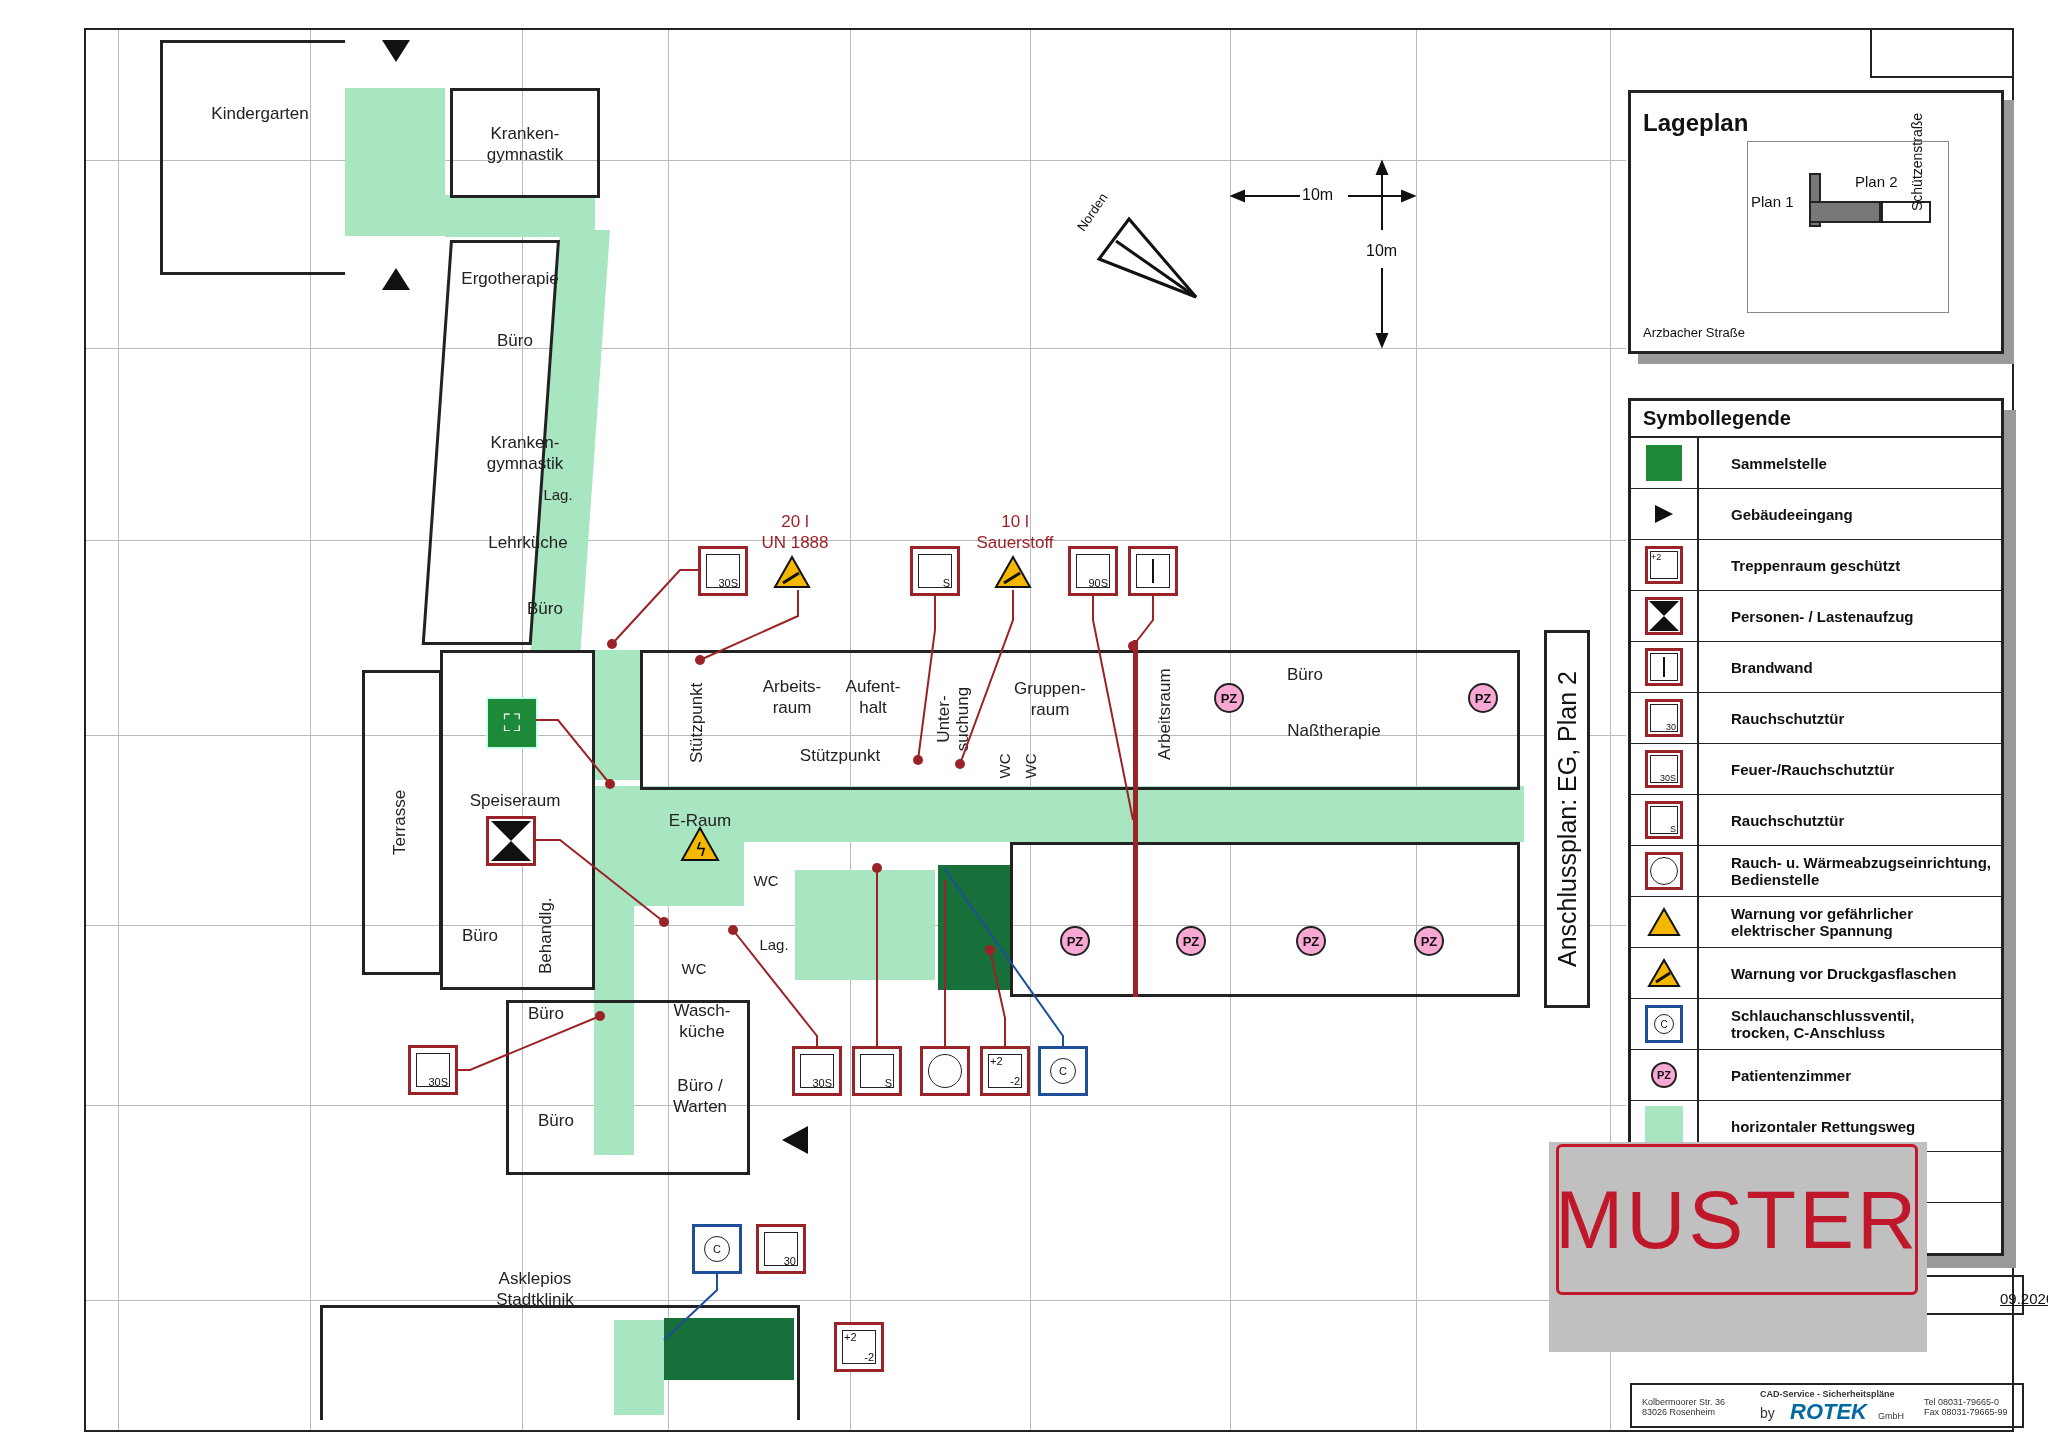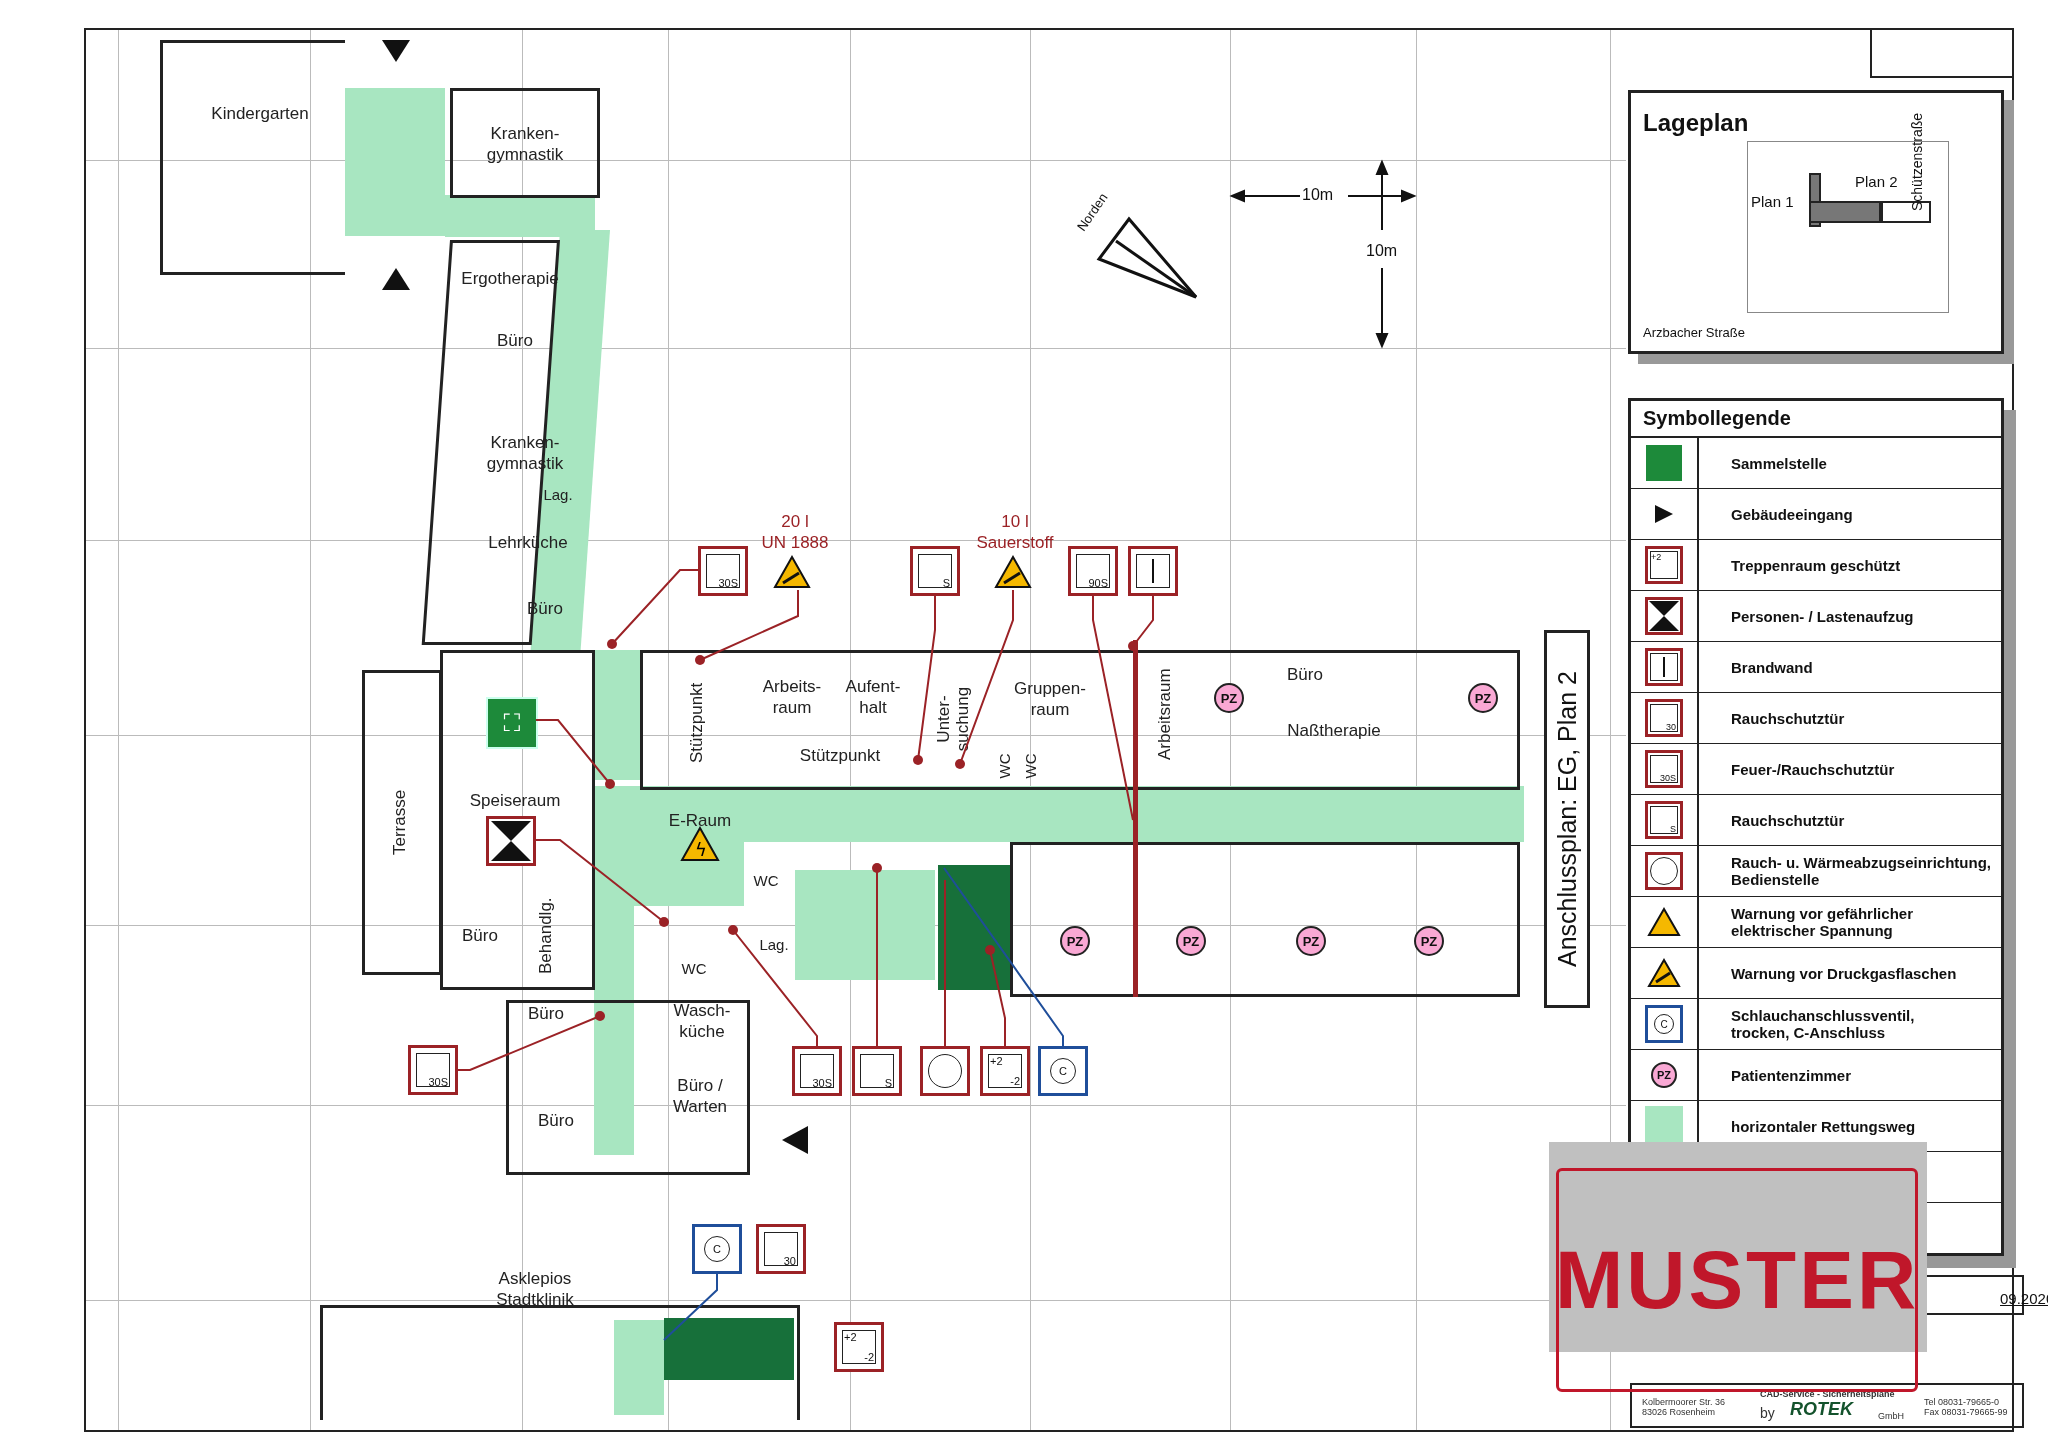--- a/index.html
+++ b/index.html
@@ -19,21 +19,21 @@
   .red-text{position:absolute;color:#9b2226;font-size:17px;text-align:center;line-height:21px;white-space:pre-line;}
   .pz{position:absolute;width:30px;height:30px;border:2px solid #222;border-radius:50%;font-size:13px;font-weight:bold;display:flex;align-items:center;justify-content:center;box-sizing:border-box;background:#f9a8d4;}
   .lageplan{position:absolute;left:1628px;top:90px;width:370px;height:258px;border:3px solid #222;background:#fff;box-shadow:10px 10px 0 #999;}
   .legend{position:absolute;left:1628px;top:398px;width:370px;border:3px solid #222;background:#fff;box-shadow:12px 12px 0 #999;}
   .legend-title{font-size:20px;font-weight:bold;padding:6px 12px;border-bottom:2px solid #222;}
   .legend-row{display:flex;border-bottom:1.5px solid #222;height:50px;gap:20px;}
   .legend-row:last-child{border-bottom:none;}
   .legend-icon{width:66px;border-right:2px solid #222;display:flex;align-items:center;justify-content:center;}
   .legend-label{flex:1;font-size:15px;font-weight:bold;display:flex;align-items:center;padding-left:12px;line-height:17px;white-space:pre-line;}
   .muster{position:absolute;left:1549px;top:1142px;width:378px;height:210px;background:#c0c0c0;}
-  .muster-inner{position:absolute;left:7px;top:26px;width:362px;height:224px;border:3px solid #c0172a;border-radius:6px;box-sizing:border-box;display:flex;align-items:center;justify-content:center;color:#c0172a;font-size:82px;font-weight:bold;letter-spacing:3px;}
+  .muster-inner{position:absolute;left:7px;top:2px;width:362px;height:151px;border:3px solid #c0172a;border-radius:6px;box-sizing:border-box;display:flex;align-items:center;justify-content:center;color:#c0172a;font-size:82px;font-weight:normal;letter-spacing:3px;}
   .plan-title{position:absolute;left:1544px;top:630px;width:46px;height:378px;border:3px solid #222;box-sizing:border-box;background:#fff;}
   .plan-title span{position:absolute;left:50%;top:50%;transform:translate(-50%,-50%) rotate(-90deg);font-size:25px;white-space:nowrap;}
   .footer{position:absolute;left:1630px;top:1383px;width:394px;height:45px;border:2px solid #222;box-sizing:border-box;font-size:9px;color:#333;}
   .date{position:absolute;left:2000px;top:1290px;font-size:15px;text-decoration:underline;}
 </style>
 </head>
 <body>
 
 <div class="frame"></div>
 
@@ -442,21 +442,21 @@
 </div>
 
 <div class="abs" style="left:1630px;top:1275px;width:394px;height:40px;border:2px solid #222;box-sizing:border-box"></div>
 <div class="date">09.2020</div>
 
 <div class="footer">
   <div class="abs" style="left:10px;top:12px">Kolbermoorer Str. 36</div>
   <div class="abs" style="left:10px;top:22px">83026 Rosenheim</div>
   <div class="abs" style="left:128px;top:4px;font-weight:bold">CAD-Service - Sicherheitspläne</div>
   <div class="abs" style="left:128px;top:20px;font-size:14px">by</div>
-  <div class="abs" style="left:158px;top:14px;font-size:18px;font-weight:bold;font-style:italic;color:#14532d">ROTEK</div>
+  <div class="abs" style="left:158px;top:14px;font-size:22px;font-weight:bold;font-style:italic;color:#0369a1">ROTEK</div>
   <div class="abs" style="left:246px;top:26px">GmbH</div>
   <div class="abs" style="left:292px;top:12px">Tel 08031-79665-0</div>
   <div class="abs" style="left:292px;top:22px">Fax 08031-79665-99</div>
 </div>
 
 <div class="muster">
   <div class="muster-inner">MUSTER</div>
 </div>
 
 </body></html>

